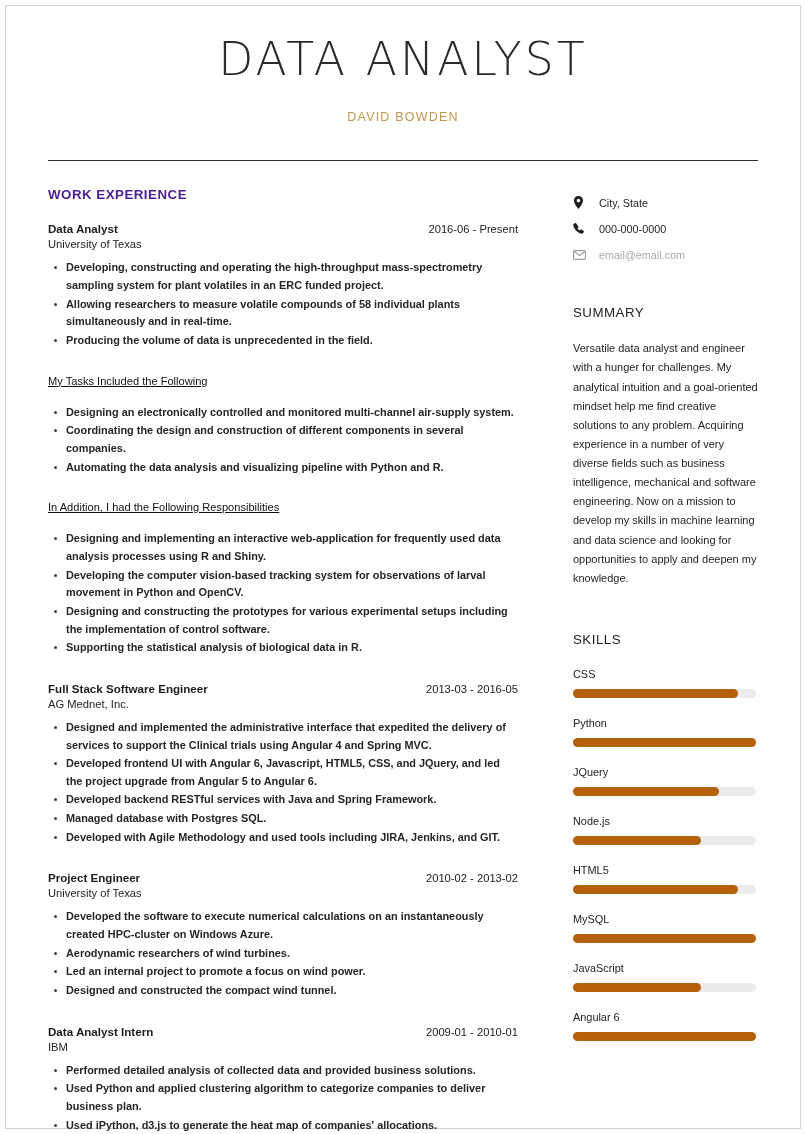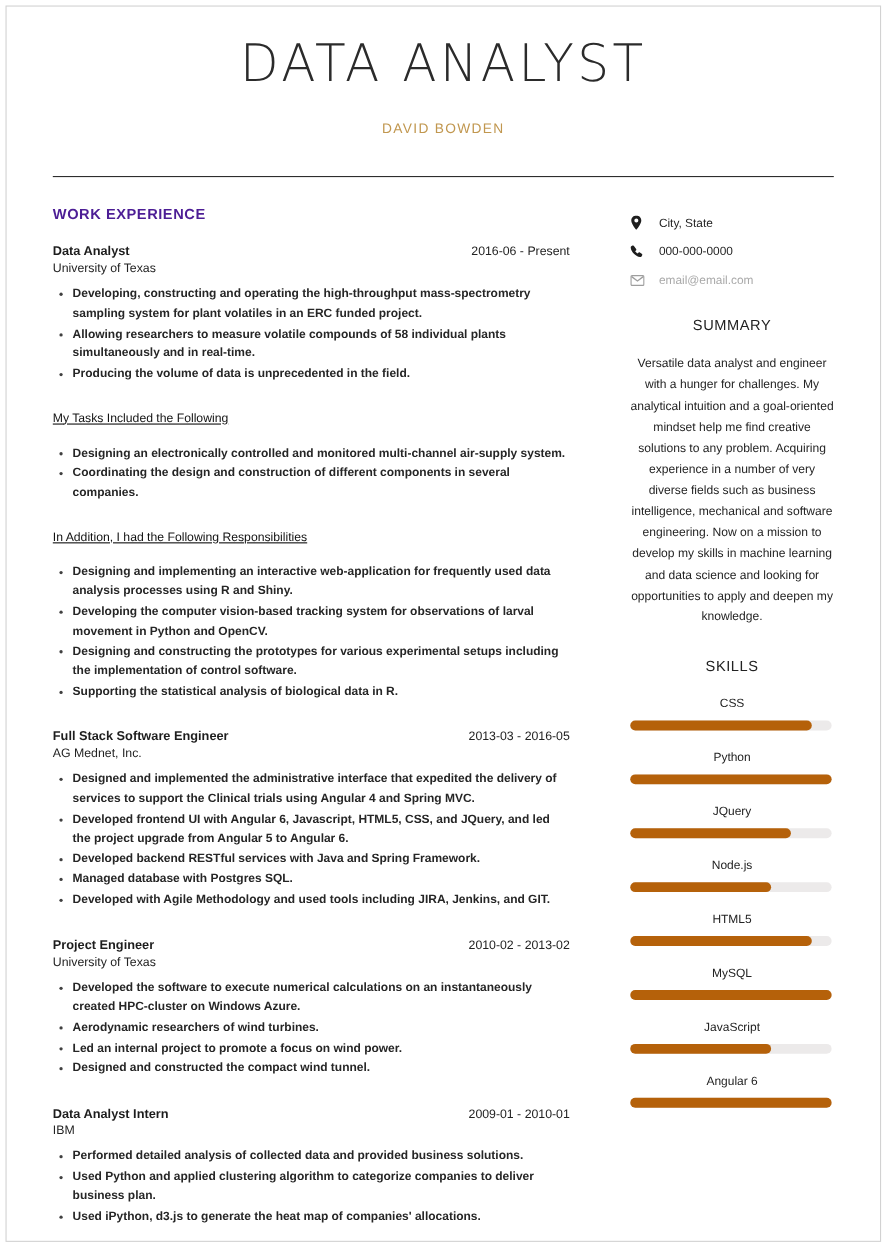--- a/index.html
+++ b/index.html
@@ -166,21 +166,21 @@
     justify-content: flex-start;
   }
   .contact-icon svg { display: block; }
   .contact-text {
     font-size: 10.8px;
     color: #242424;
     padding-left: 8px;
   }
   .contact-row.muted .contact-text { color: #a9a9a9; }
 
-  .side-block { margin-top: 27px; text-align: center; }
+  .side-block { margin-top: 44px; }
   .summary-text {
     margin-top: 19px;
     font-size: 11px;
     line-height: 1.74;
     color: #242424;
   }
 
   
   .skills-list { margin-top: 21px; }
   .skill { margin-bottom: 19px; }
@@ -226,20 +226,21 @@
             <div class="job"><div class="job-top">
                 <div class="job-title">Data Analyst</div>
                 <div class="job-dates">2016-06 - Present</div>
               </div><div class="job-org">University of Texas</div><ul class="bullets">
                 <li>Developing, constructing and operating the high-throughput mass-spectrometry sampling system for plant volatiles in an ERC funded project.</li>
                 <li>Allowing researchers to measure volatile compounds of 58 individual plants simultaneously and in real-time.</li>
                 <li>Producing the volume of data is unprecedented in the field.</li>
               </ul><div class="sub-heading">My Tasks Included the Following</div><ul class="bullets">
                 <li>Designing an electronically controlled and monitored multi-channel air-supply system.</li>
                 <li>Coordinating the design and construction of different components in several companies.</li>
+                <li>Automating the data analysis and visualizing pipeline with Python and R.</li>
               </ul><div class="sub-heading">In Addition, I had the Following Responsibilities</div><ul class="bullets">
                 <li>Designing and implementing an interactive web-application for frequently used data analysis processes using R and Shiny.</li>
                 <li>Developing the computer vision-based tracking system for observations of larval movement in Python and OpenCV.</li>
                 <li>Designing and constructing the prototypes for various experimental setups including the implementation of control software.</li>
                 <li>Supporting the statistical analysis of biological data in R.</li>
               </ul><div class="block-gap"></div></div>
             <div class="job">
               <div class="job-top">
                 <div class="job-title">Full Stack Software Engineer</div>
                 <div class="job-dates">2013-03 - 2016-05</div>

